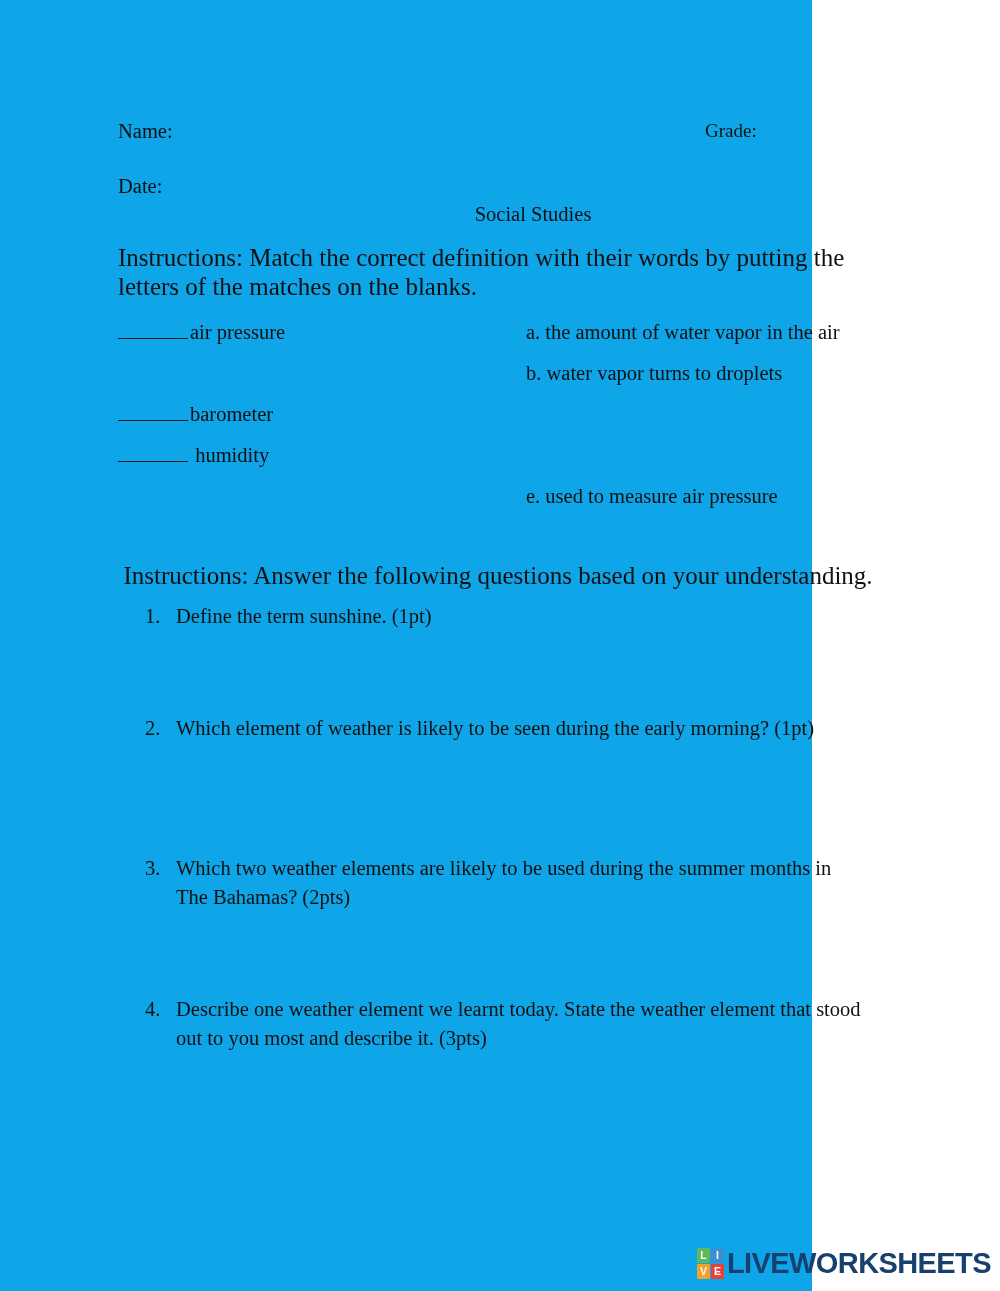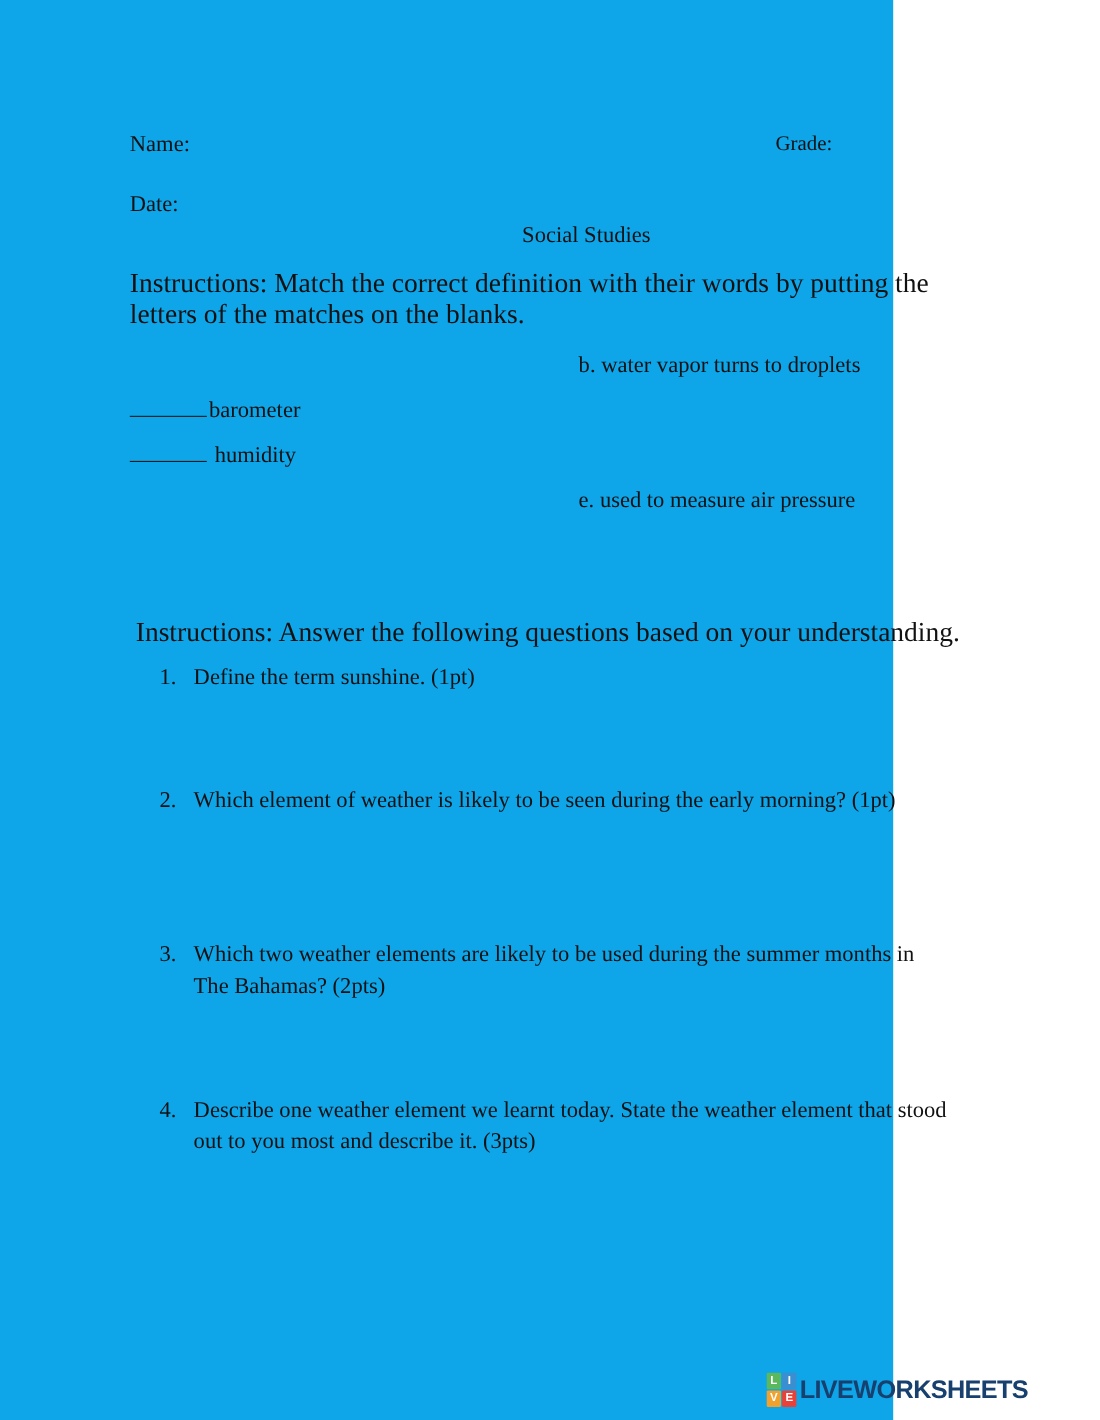--- a/index.html
+++ b/index.html
@@ -151,21 +151,21 @@
     line-height: 1;
     border-radius: 1px;
   }
   .lw-t-l { background: #5cb85c; }
   .lw-t-i { background: #3b8ed0; }
   .lw-t-v { background: #f0a12e; }
   .lw-t-e { background: #e8413a; }
   .lw-word {
     font-family: "Liberation Sans", sans-serif;
     font-weight: bold;
-    font-size: 23px;
+    font-size: 29px;
     letter-spacing: -0.6px;
     color: #17406e;
     line-height: 1;
     white-space: pre;
   }
 </style>
 </head>
 <body>
 
 <div class="page">
@@ -173,20 +173,24 @@
   <div class="hdr-row hdr-name">Name:</div>
   <div class="hdr-grade">Grade:</div>
   <div class="hdr-row hdr-date">Date:</div>
 
   <div class="doc-title">Social Studies</div>
 
   <div class="instr instr-1">Instructions: Match the correct definition with their words by putting the letters of the matches on the blanks.</div>
 
   <div class="match">
 
+    <div class="match-row">
+      <span class="match-left"><span class="blank-line"></span><span>air pressure</span></span>
+      <span class="match-right">a. the amount of water vapor in the air</span>
+    </div>
 
     <div class="match-row">
       <span class="match-right">b. water vapor turns to droplets</span>
     </div>
 
     <div class="match-row">
       <span class="match-left"><span class="blank-line"></span><span>barometer</span></span>
     </div>
 
     <div class="match-row">

